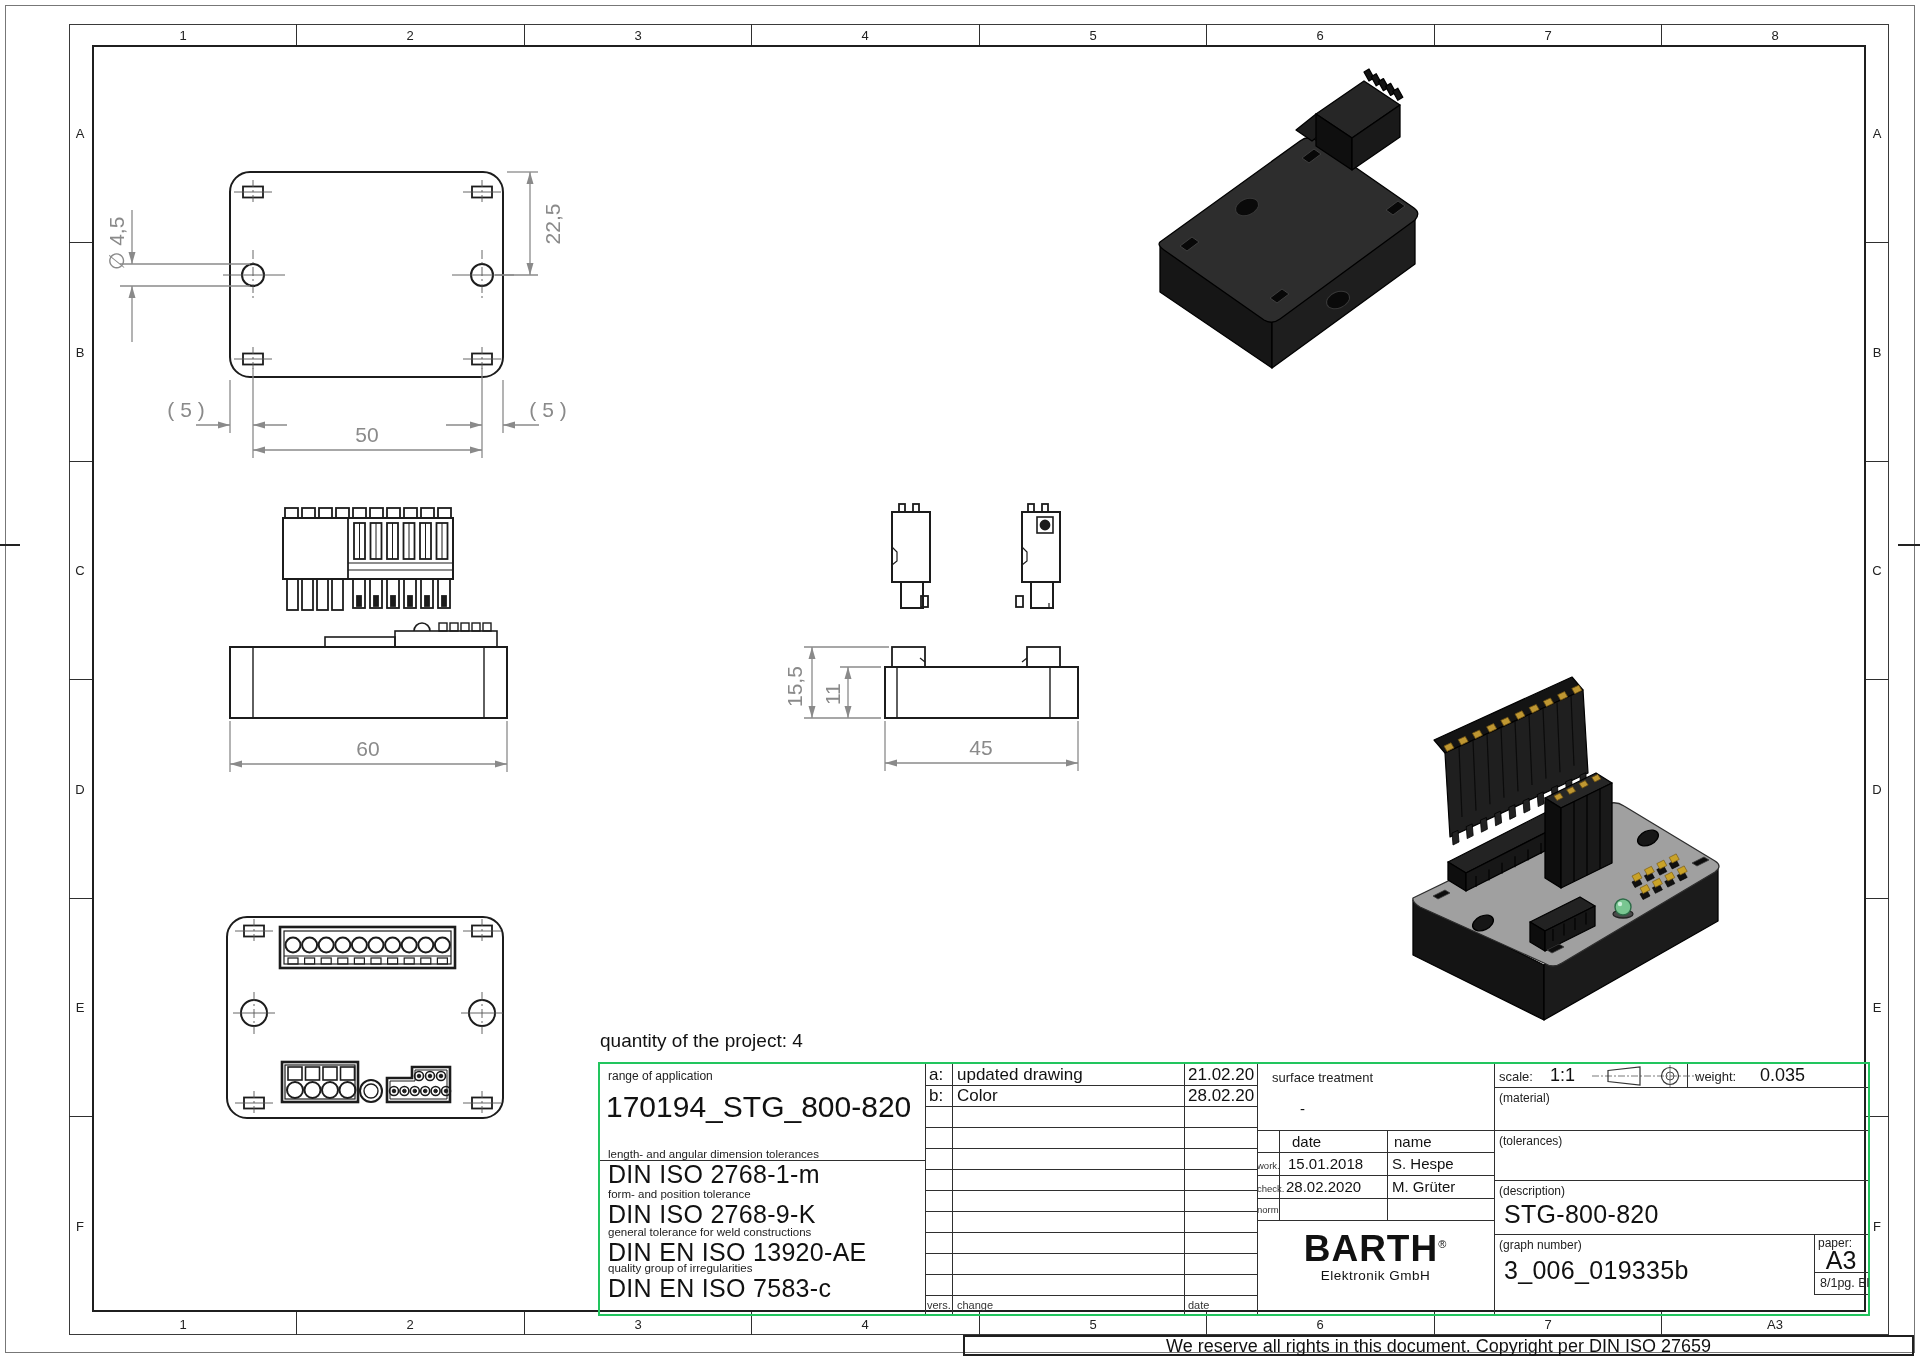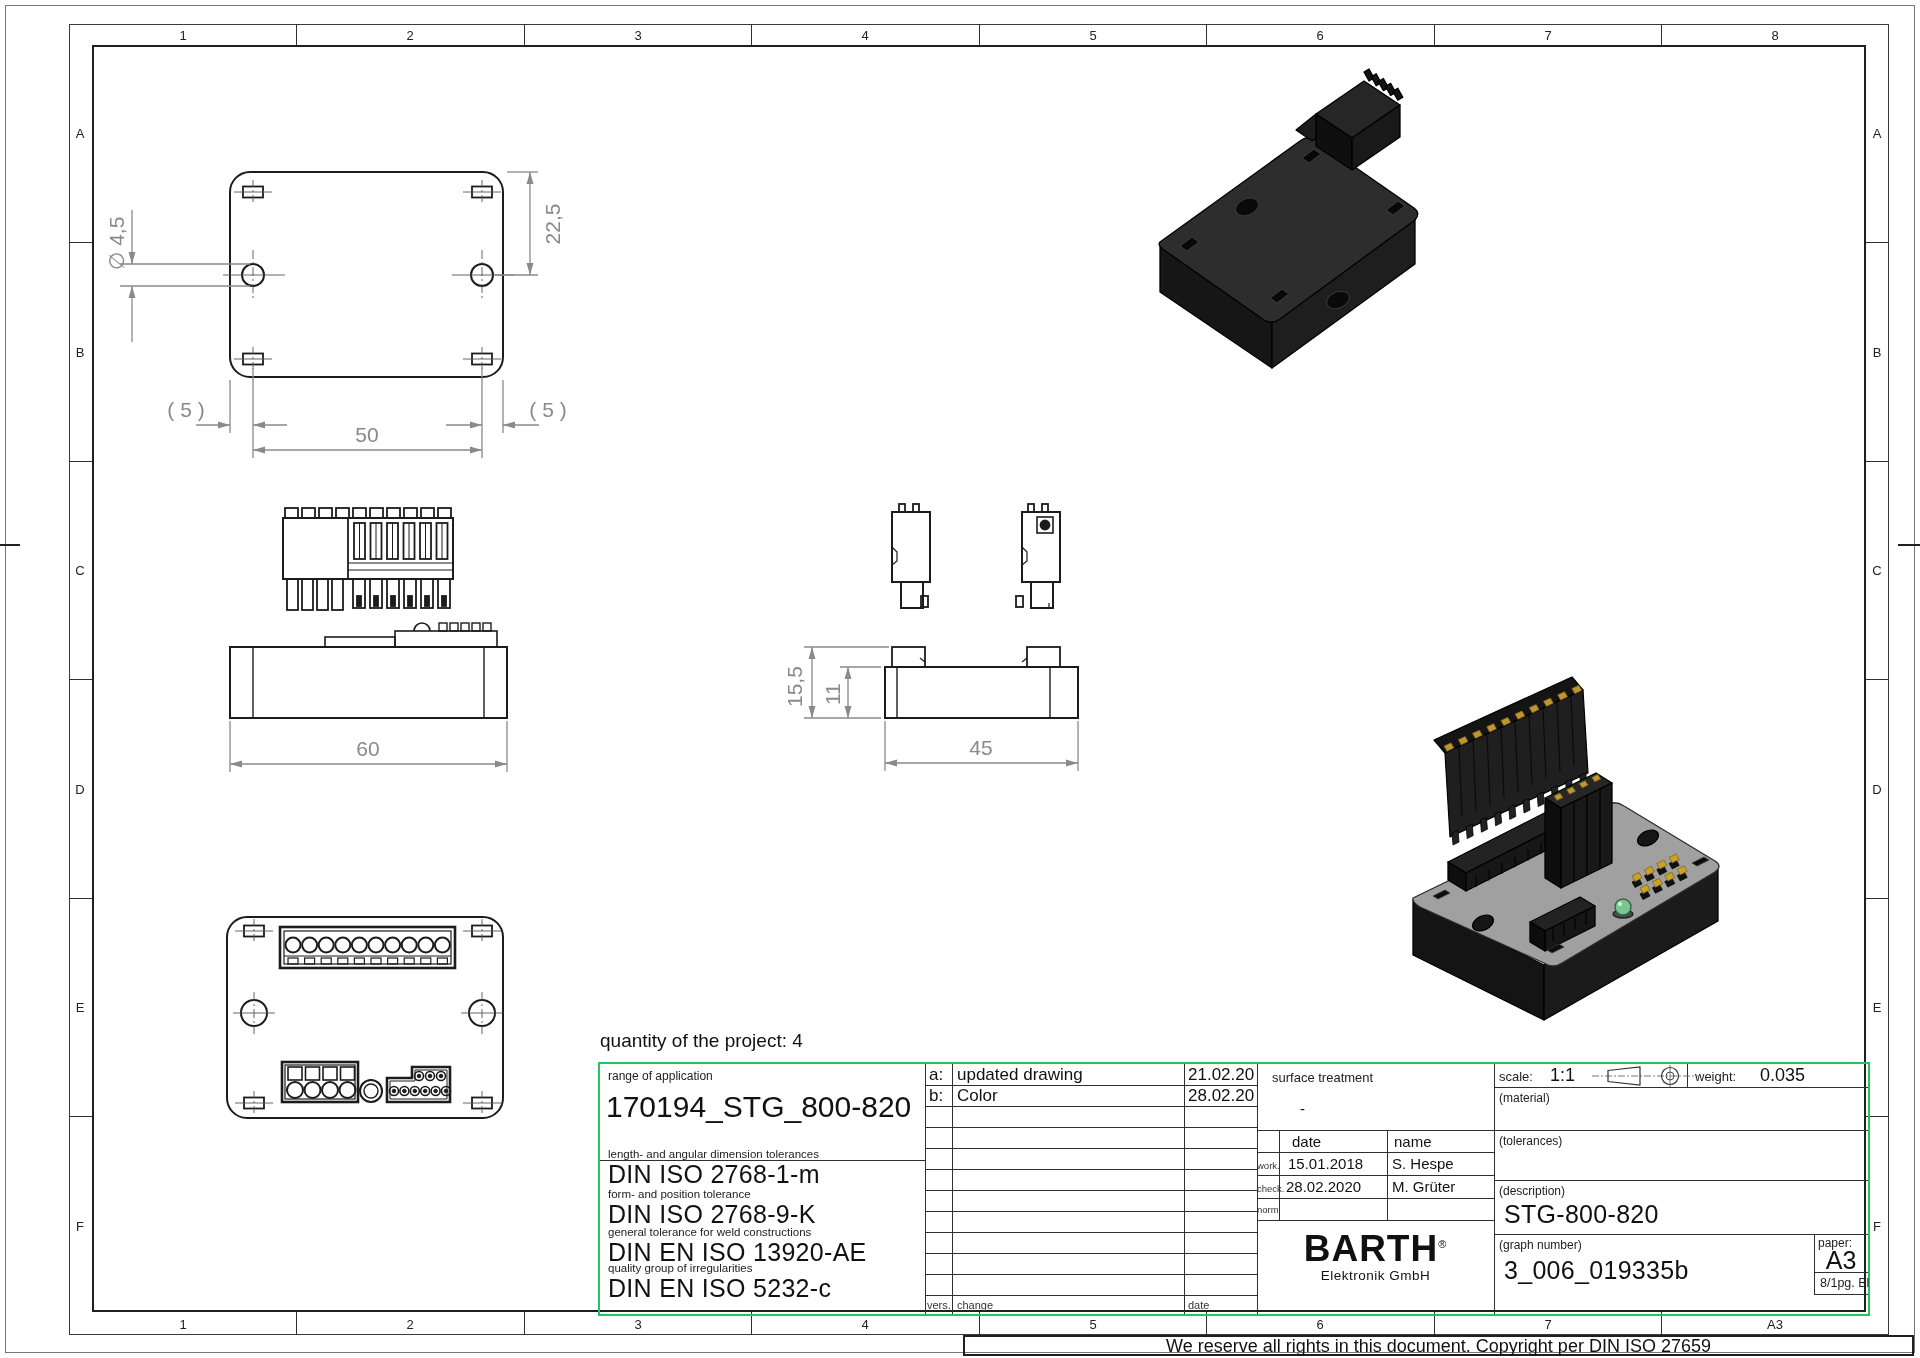--- a/index.html
+++ b/index.html
@@ -530,21 +530,21 @@
     <div class="hl" style="left:0;top:96px;width:325px"></div>
     <div class="lbl" style="left:8px;top:5px">range of application</div>
     <div class="abs" style="left:6px;top:26px;font-size:30px;white-space:nowrap">170194_STG_800-820</div>
     <div class="lbl" style="left:8px;top:84px;font-size:11.5px">length-  and angular dimension tolerances</div>
     <div class="val" style="left:8px;top:96px">DIN ISO 2768-1-m</div>
     <div class="lbl" style="left:8px;top:124px;font-size:11.5px">form- and position tolerance</div>
     <div class="val" style="left:8px;top:136px">DIN ISO 2768-9-K</div>
     <div class="lbl" style="left:8px;top:162px;font-size:11.5px">general tolerance for weld constructions</div>
     <div class="val" style="left:8px;top:174px">DIN EN ISO 13920-AE</div>
     <div class="lbl" style="left:8px;top:198px;font-size:11.5px">quality group of irregularities</div>
-    <div class="val" style="left:8px;top:210px">DIN EN ISO 5232-c</div>
+    <div class="val" style="left:8px;top:210px">DIN EN ISO 7583-c</div>
 
     <div class="hl" style="left:325px;top:21px;width:332px"></div>
     <div class="hl" style="left:325px;top:42px;width:332px"></div>
     <div class="hl" style="left:325px;top:63px;width:332px"></div>
     <div class="hl" style="left:325px;top:84px;width:332px"></div>
     <div class="hl" style="left:325px;top:105px;width:332px"></div>
     <div class="hl" style="left:325px;top:126px;width:332px"></div>
     <div class="hl" style="left:325px;top:147px;width:332px"></div>
     <div class="hl" style="left:325px;top:168px;width:332px"></div>
     <div class="hl" style="left:325px;top:189px;width:332px"></div>

